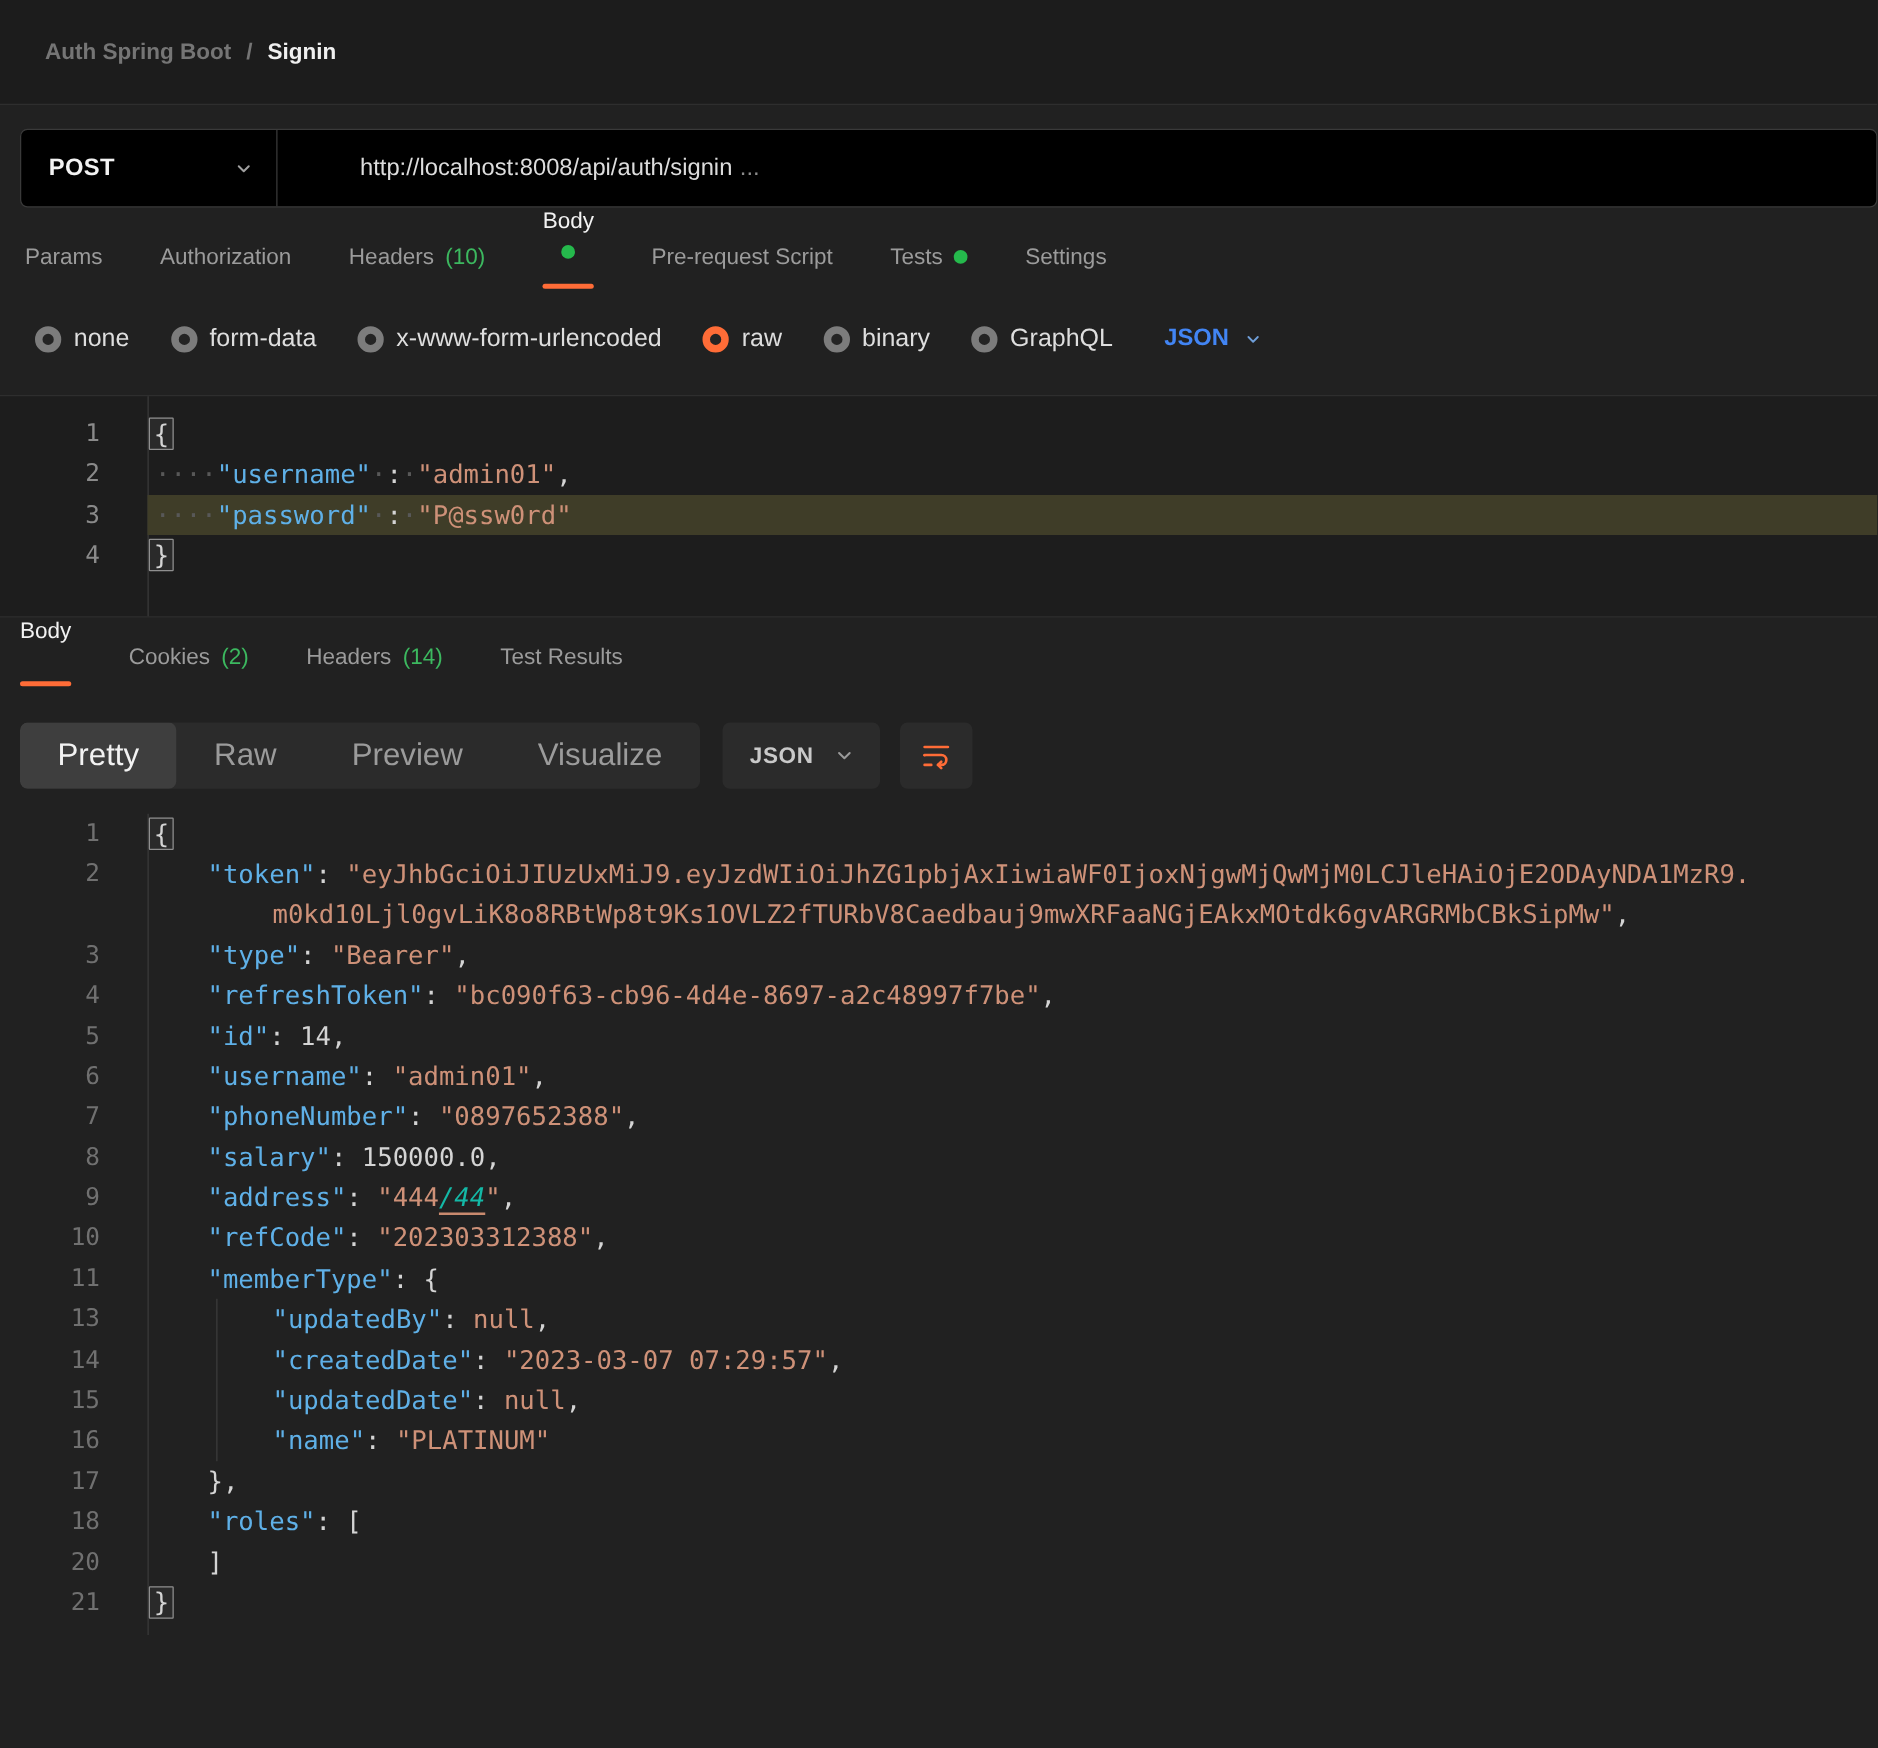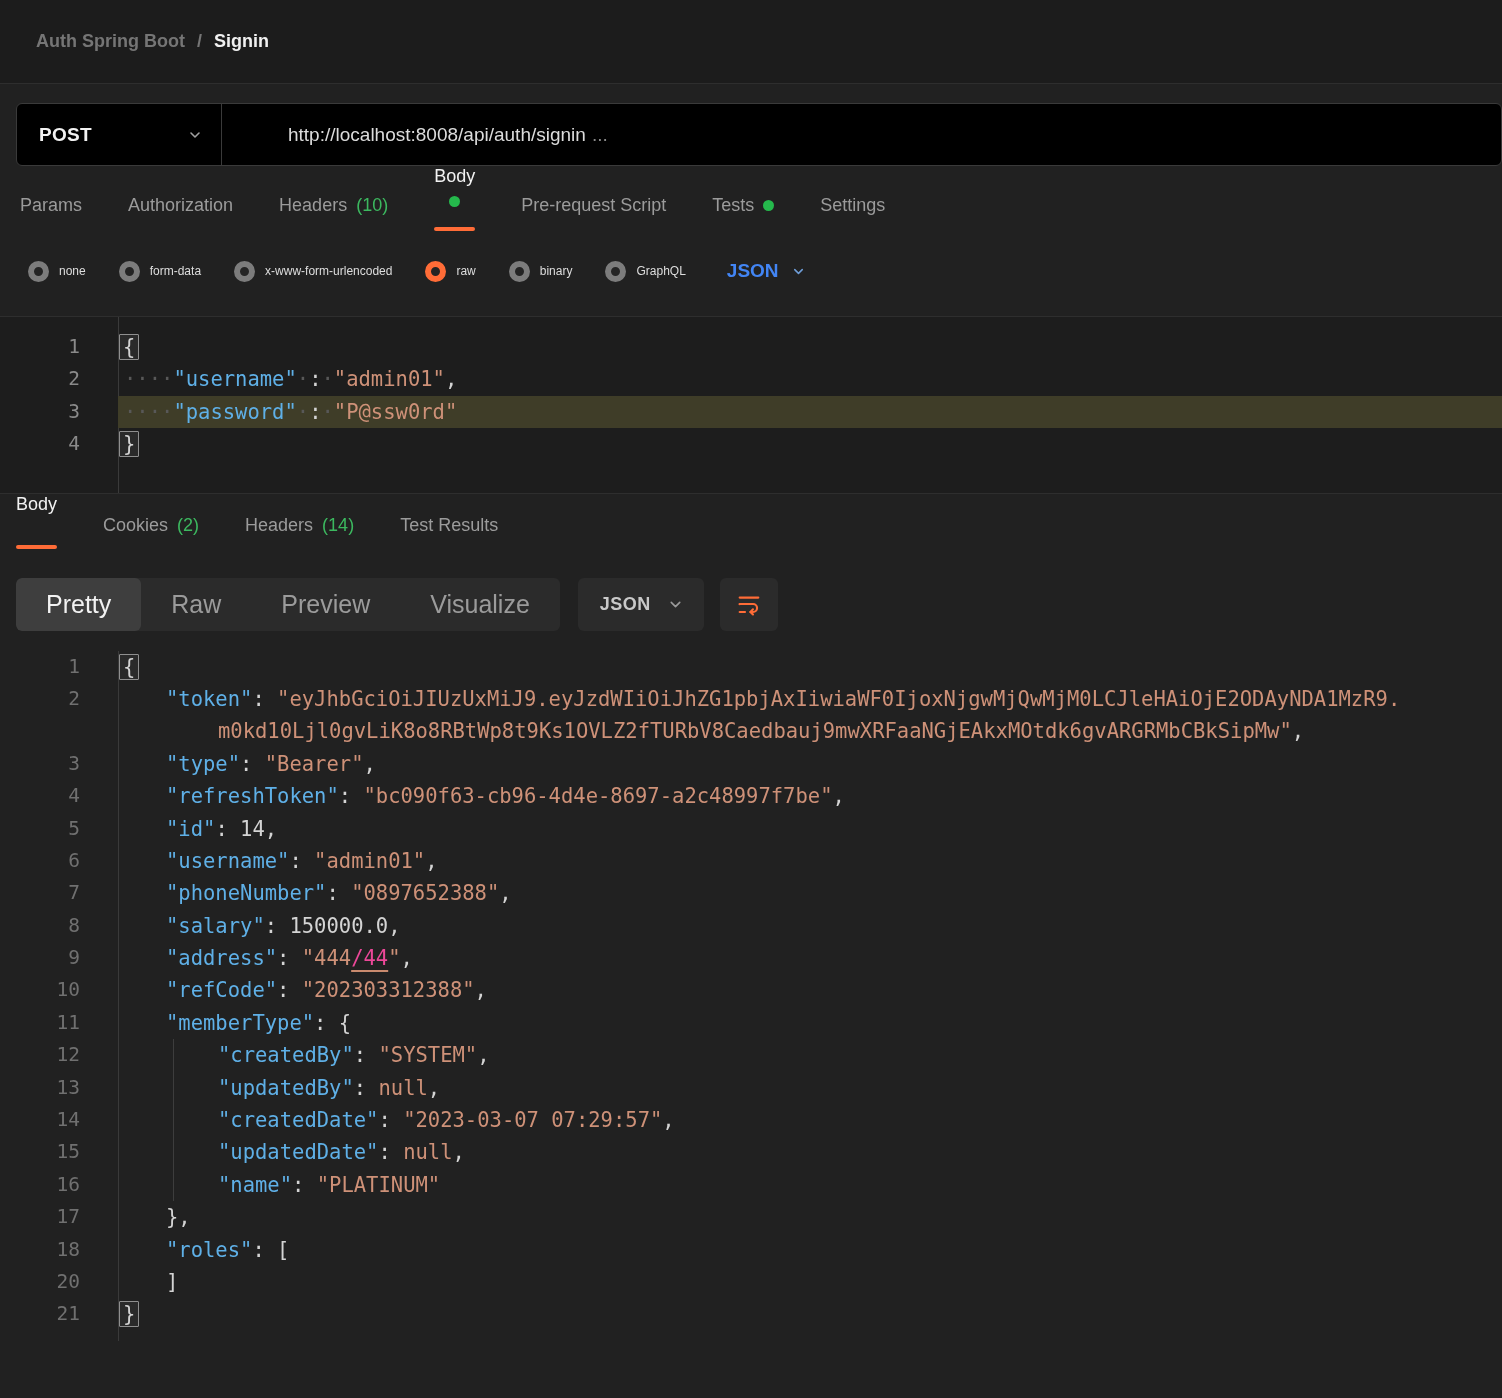--- a/index.html
+++ b/index.html
@@ -30,21 +30,21 @@
   .dot { width:11px; height:11px; border-radius:50%; background:#25b94c; display:inline-block; }
   .tab.active::after { content:""; position:absolute; left:0; right:0; bottom:13px;
     height:4px; border-radius:2px; background:#ff6c37; }
   .res-tabs .tab.active::after { bottom:9px; }
 
   
   .body-type-row { display:flex; align-items:center; gap:33px; padding-left:28px; height:54px; }
   .radio-opt { display:flex; align-items:center; gap:10px; cursor:pointer; }
   .radio { width:21px; height:21px; border-radius:50%; border:6px solid #7c7c7c; background:#242424; }
   .radio.sel { border-color:#ff6c37; }
-  .radio-opt span.lbl { color:#dedede; font-size:12px; }
+  .radio-opt span.lbl { color:#dedede; font-size:20px; }
   .lang-select { display:flex; align-items:center; gap:12px; margin-left:8px; cursor:pointer; }
   .lang-select .lang { color:#4285f4; font-size:19px; font-weight:600; }
 
   
   .editor { position:relative; font-family:"DejaVu Sans Mono", monospace;
     font-size:20.5px; line-height:32.4px; }
   .editor::before { content:""; position:absolute; left:118px; top:0; bottom:0;
     width:1px; background:#3a3a3a; }
   .req-editor { margin-top:18px; background:#1d1d1d; border-top:1px solid #2e2e2e;
     border-bottom:1px solid #2e2e2e; padding:14px 0 32px 0; }
@@ -57,22 +57,22 @@
   .code-content.l1 { padding-left:48px; }
   .code-content.l2 { padding-left:100px; }
   .code-content.hl { background:#3f3d28; }
   .indent-guide { position:absolute; left:55px; top:0; bottom:0; width:1px; background:#3d3d3d; }
   .tk-key { color:#5fb0e7; }
   .tk-str { color:#ce9178; }
   .tk-null { color:#ce9178; }
   .tk-num { color:#d4d4d4; }
   .tk-punc { color:#d4d4d4; }
   .tk-ws { color:#585858; }
-  .tk-str-underline { color:#ec4899; text-decoration:underline; text-decoration-color:#c98a6e;
-    text-decoration-thickness:2px; text-underline-offset:5px; }
+  .tk-str-underline { color:#14b8a6; text-decoration:underline; text-decoration-color:#c98a6e;
+    text-decoration-thickness:2px; text-underline-offset:5px;font-style:italic; }
   .tk-brace-box { color:#d4d4d4; border:1px solid #8f8f8f; background:#2a2a2a;
     padding:0 3px; margin-left:-5px; border-radius:1px; }
 
   
   .res-tabs { display:flex; align-items:center; gap:46px; padding-left:16px; height:64px; }
   .res-toolbar { display:flex; align-items:center; margin:20px 0 0 16px; height:53px; }
   .seg-group { display:flex; height:53px; background:#2b2b2b; border-radius:6px; overflow:hidden; }
   .seg { display:flex; align-items:center; padding:0 30px; color:#9b9b9b; font-size:25px; cursor:pointer; }
   .seg.active { background:#3e3e3e; color:#f2f2f2; border-radius:6px; }
   .toolbar-lang { display:flex; align-items:center; gap:16px; height:53px; background:#2b2b2b;
@@ -227,21 +227,20 @@
     <div class="code-line"><span class="gutter"></span><span class="code-content l2"><span class="tk-str">m0kd10Ljl0gvLiK8o8RBtWp8t9Ks1OVLZ2fTURbV8Caedbauj9mwXRFaaNGjEAkxMOtdk6gvARGRMbCBkSipMw"</span><span class="tk-punc">,</span></span></div>
     <div class="code-line"><span class="gutter">3</span><span class="code-content l1"><span class="tk-key">"type"</span><span class="tk-punc">: </span><span class="tk-str">"Bearer"</span><span class="tk-punc">,</span></span></div>
     <div class="code-line"><span class="gutter">4</span><span class="code-content l1"><span class="tk-key">"refreshToken"</span><span class="tk-punc">: </span><span class="tk-str">"bc090f63-cb96-4d4e-8697-a2c48997f7be"</span><span class="tk-punc">,</span></span></div>
     <div class="code-line"><span class="gutter">5</span><span class="code-content l1"><span class="tk-key">"id"</span><span class="tk-punc">: </span><span class="tk-num">14</span><span class="tk-punc">,</span></span></div>
     <div class="code-line"><span class="gutter">6</span><span class="code-content l1"><span class="tk-key">"username"</span><span class="tk-punc">: </span><span class="tk-str">"admin01"</span><span class="tk-punc">,</span></span></div>
     <div class="code-line"><span class="gutter">7</span><span class="code-content l1"><span class="tk-key">"phoneNumber"</span><span class="tk-punc">: </span><span class="tk-str">"0897652388"</span><span class="tk-punc">,</span></span></div>
     <div class="code-line"><span class="gutter">8</span><span class="code-content l1"><span class="tk-key">"salary"</span><span class="tk-punc">: </span><span class="tk-num">150000.0</span><span class="tk-punc">,</span></span></div>
     <div class="code-line"><span class="gutter">9</span><span class="code-content l1"><span class="tk-key">"address"</span><span class="tk-punc">: </span><span class="tk-str">"444</span><span class="tk-str-underline">/44</span><span class="tk-str">"</span><span class="tk-punc">,</span></span></div>
     <div class="code-line"><span class="gutter">10</span><span class="code-content l1"><span class="tk-key">"refCode"</span><span class="tk-punc">: </span><span class="tk-str">"202303312388"</span><span class="tk-punc">,</span></span></div>
     <div class="code-line"><span class="gutter">11</span><span class="code-content l1"><span class="tk-key">"memberType"</span><span class="tk-punc">: {</span></span></div>
-    <div class="code-line"><span class="gutter">12</span><span class="code-content l2"><i class="indent-guide"></i><span class="tk-key">"createdBy"</span><span class="tk-punc">: </span><span class="tk-str">"SYSTEM"</span><span class="tk-punc">,</span></span></div>
     <div class="code-line"><span class="gutter">13</span><span class="code-content l2"><i class="indent-guide"></i><span class="tk-key">"updatedBy"</span><span class="tk-punc">: </span><span class="tk-null">null</span><span class="tk-punc">,</span></span></div>
     <div class="code-line"><span class="gutter">14</span><span class="code-content l2"><i class="indent-guide"></i><span class="tk-key">"createdDate"</span><span class="tk-punc">: </span><span class="tk-str">"2023-03-07 07:29:57"</span><span class="tk-punc">,</span></span></div>
     <div class="code-line"><span class="gutter">15</span><span class="code-content l2"><i class="indent-guide"></i><span class="tk-key">"updatedDate"</span><span class="tk-punc">: </span><span class="tk-null">null</span><span class="tk-punc">,</span></span></div>
     <div class="code-line"><span class="gutter">16</span><span class="code-content l2"><i class="indent-guide"></i><span class="tk-key">"name"</span><span class="tk-punc">: </span><span class="tk-str">"PLATINUM"</span></span></div>
     <div class="code-line"><span class="gutter">17</span><span class="code-content l1"><span class="tk-punc">},</span></span></div>
     <div class="code-line"><span class="gutter">18</span><span class="code-content l1"><span class="tk-key">"roles"</span><span class="tk-punc">: [</span></span></div>
     <div class="code-line"><span class="gutter">20</span><span class="code-content l1"><span class="tk-punc">]</span></span></div>
     <div class="code-line"><span class="gutter">21</span><span class="code-content l0"><span class="tk-brace-box">}</span></span></div>
   </div>
 

